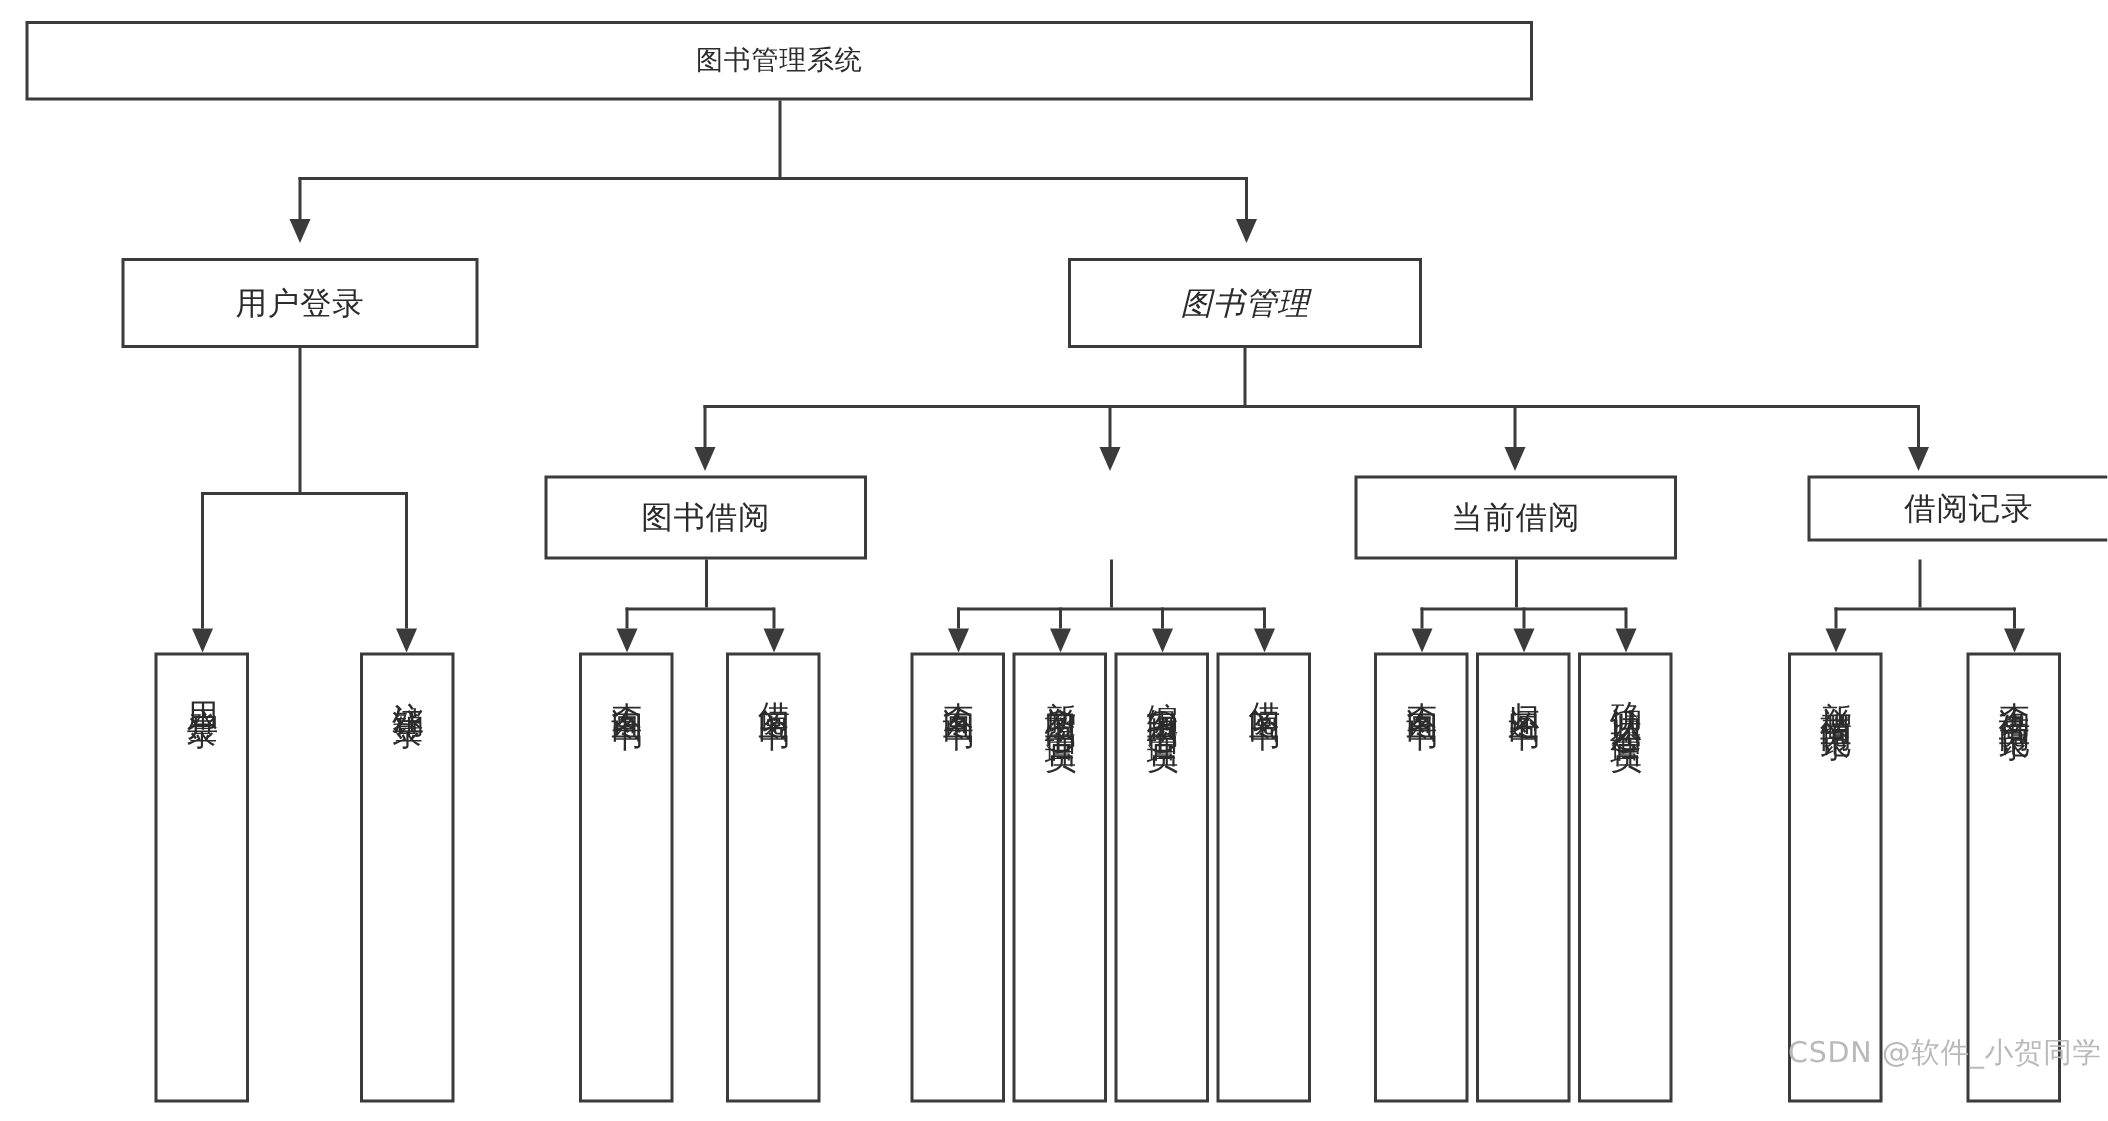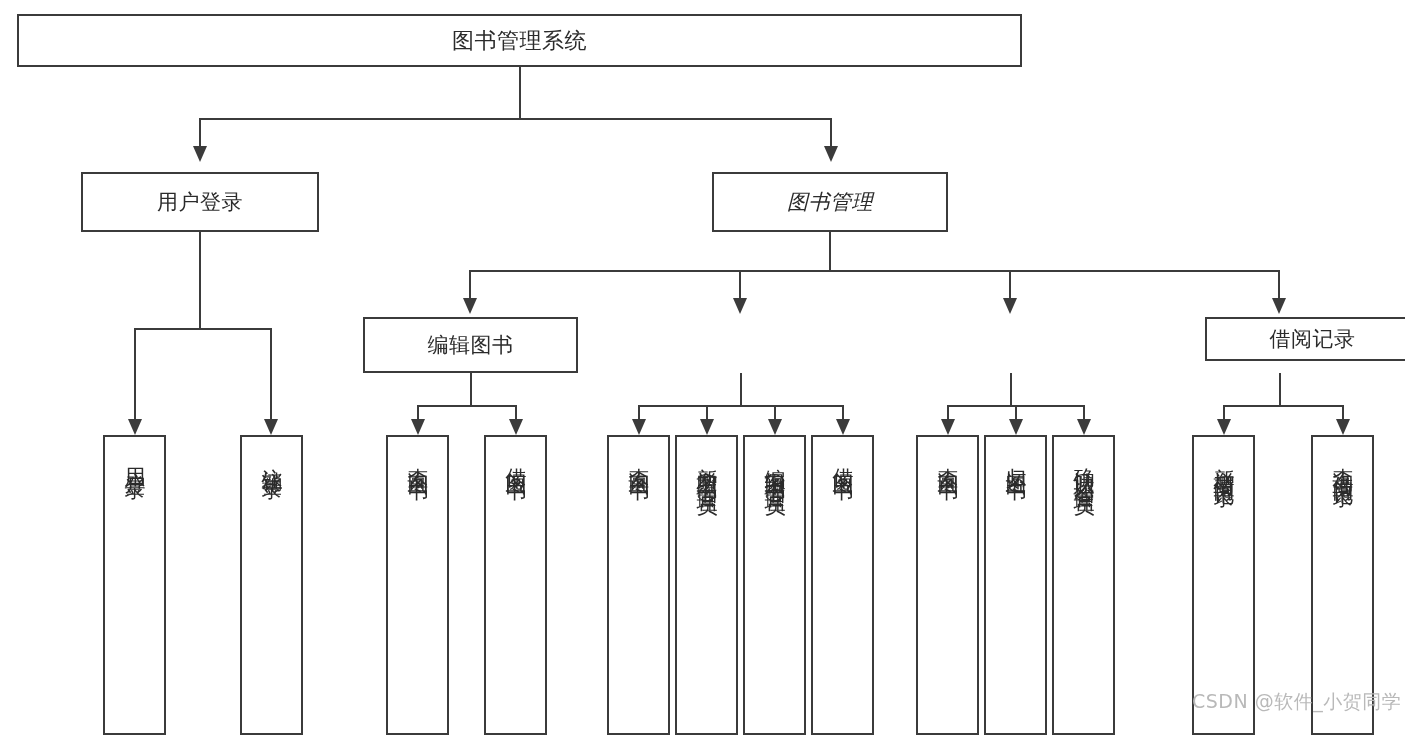--- a/index.html
+++ b/index.html
@@ -32,21 +32,21 @@
     text-align: center;
     line-height: 1.18;
     letter-spacing: 0.5px;
   }
   
   .node.horiz .node-label {
     font-size: 21px;
     writing-mode: horizontal-tb;
   }
   .node.root .node-label {
-    font-size: 22px;
+    font-size: 18px;
   }
   
   .node.vert {
     align-items: flex-start;
     padding-top: 14px;
   }
   .node.vert .node-label {
     writing-mode: vertical-rl;
     text-orientation: upright;
     font-size: 21px;
@@ -117,21 +117,24 @@
   <div class="vline" style="left:469px; top:270px; height:28px;"></div>
   <div class="arrow" style="left:463px; top:298px;"></div>
   <div class="vline" style="left:739px; top:270px; height:28px;"></div>
   <div class="arrow" style="left:733px; top:298px;"></div>
   <div class="vline" style="left:1009px; top:270px; height:28px;"></div>
   <div class="arrow" style="left:1003px; top:298px;"></div>
   <div class="vline" style="left:1278px; top:270px; height:28px;"></div>
   <div class="arrow" style="left:1272px; top:298px;"></div>
 
   <div class="node horiz" style="left:363px; top:317px; width:215px; height:56px;">
-    <span class="node-label">编辑图书</span>
+    <span class="node-label">图书借阅</span>
+  </div>
+  <div class="node horiz" style="left:903px; top:317px; width:215px; height:56px;">
+    <span class="node-label">当前借阅</span>
   </div>
   <div class="node horiz" style="left:1205px; top:317px; width:215px; height:44px;">
     <span class="node-label">借阅记录</span>
   </div>
 
   <div class="vline" style="left:470px; top:373px; width:2px; height:32px;"></div>
   <div class="hline" style="left:417px; top:405px; width:99px;"></div>
   <div class="vline" style="left:417px; top:405px; height:14px;"></div>
   <div class="arrow" style="left:411px; top:419px;"></div>
   <div class="vline" style="left:515px; top:405px; height:14px;"></div>

